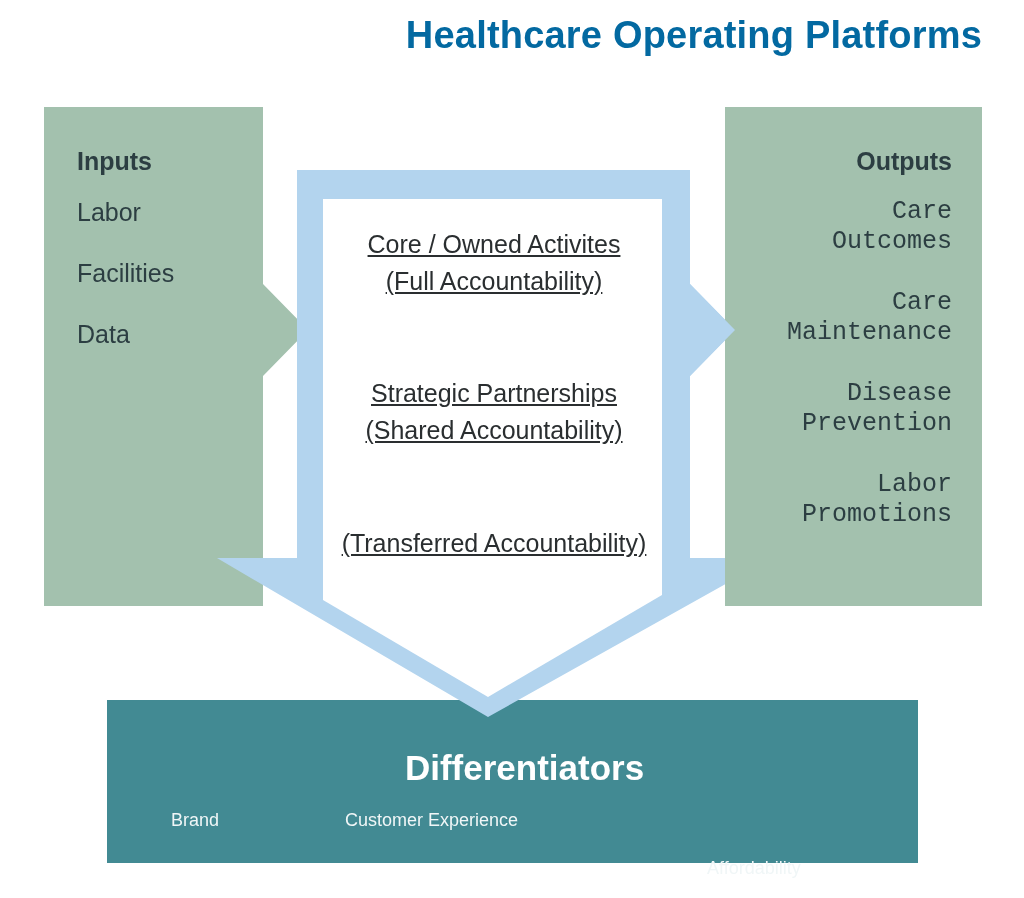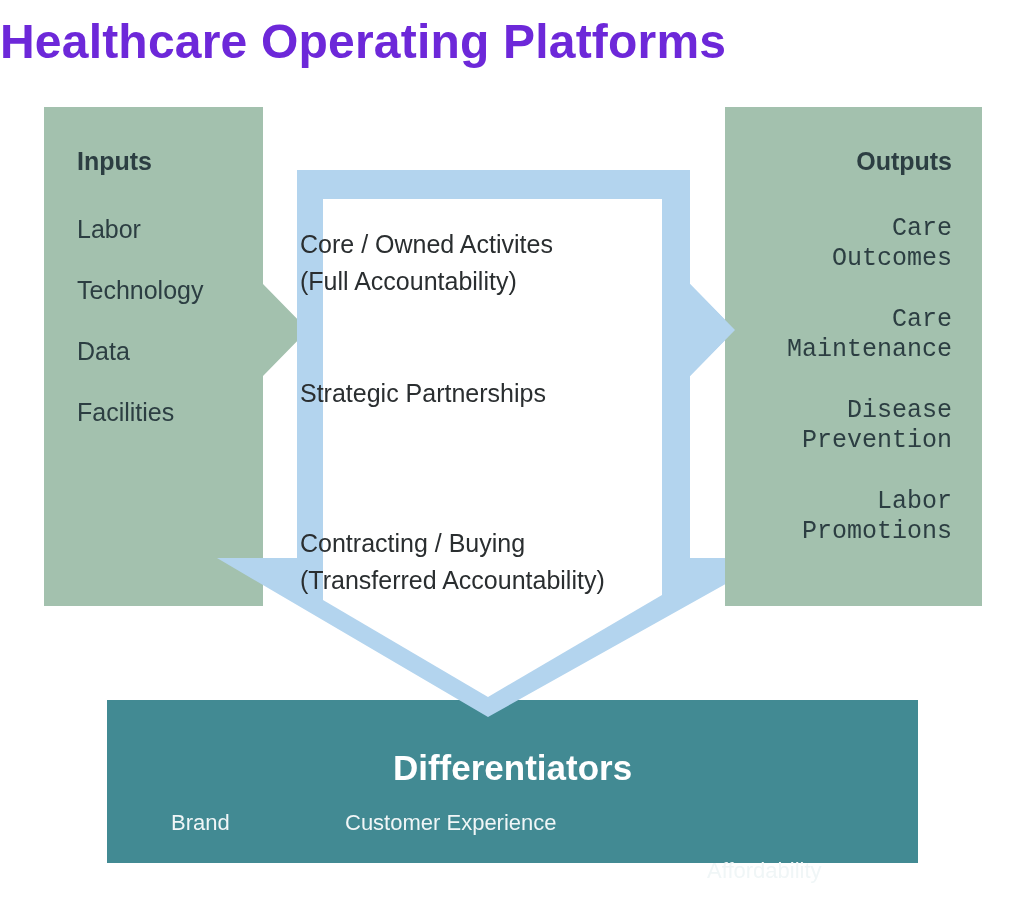--- a/index.html
+++ b/index.html
@@ -1,33 +1,33 @@
 <!DOCTYPE html>
 <html><head>
 <meta charset="utf-8">
 <style>
   html, body { margin: 0; padding: 0; }
   body {
     width: 1024px; height: 898px; background: #ffffff; position: relative; overflow: hidden;
     font-family: "Liberation Sans", "DejaVu Sans", sans-serif; color: #2b3a40;
   }
   .title {
-    position: absolute; left: 0; width: 982px; top: 14px; text-align: left;
-    font-size: 48px; font-weight: bold; color: #6d28d9; letter-spacing: 0.2px;
+    position: absolute; left: 0; width: 982px; top: 14px; text-align: right;
+    font-size: 38px; font-weight: bold; color: #0369a1; letter-spacing: 0.2px;
   }
   svg.shapes { position: absolute; left: 0; top: 0; }
   .col-text { position: absolute; font-size: 25px; line-height: 30px; color: #2c3e42; }
-  .col-text .head { font-weight: bold; margin-bottom: 38px; }
+  .col-text .head { font-weight: bold; margin-bottom: 21px; }
   .inputs { left: 77px; top: 146px; }
   .inputs .item { margin-bottom: 31px; }
   .outputs { left: 787px; top: 146px; text-align: right; }
   .outputs .item { margin-bottom: 31px; white-space: pre-line; font-family: Liberation Mono, monospace; }
-  .center-text { position: absolute; left: 300px; width: 388px; font-size: 25px; line-height: 37px; color: #2a2e30; }
-  .diff-title { position: absolute; left: 107px; width: 811px; top: 748px; text-align: center; font-size: 35px; font-weight: bold; color: #ffffff; }
-  .diff-item { position: absolute; top: 810px; font-size: 22px; color: #f0f6f7; }
+  .center-text { position: absolute; left: 300px; width: 388px; text-align: center; font-size: 25px; line-height: 37px; color: #2a2e30; text-decoration: underline; }
+  .diff-title { position: absolute; left: 107px; width: 811px; top: 748px; text-align: center; font-size: 35px; font-weight: bold; color: #ffffff; padding-left: 12px; }
+  .diff-item { position: absolute; top: 810px; font-size: 18px; color: #f0f6f7; }
 </style>
 </head>
 <body>
 
 <div class="title">Healthcare Operating Platforms</div>
 
 <svg class="shapes" width="1024" height="898">
 
   <rect x="107" y="700" width="811" height="163" fill="#428a93"></rect>
 
@@ -38,34 +38,33 @@
   <polygon fill="#ffffff" points="323,199 662,199 662,595 488,697 323,600"></polygon>
 
   <rect x="725" y="107" width="257" height="499" fill="#a3c1ae"></rect>
 
   <polygon fill="#b3d4ee" points="690,284 735,330 690,376"></polygon>
 </svg>
 
 <div class="col-text inputs">
   <div class="head">Inputs</div>
   <div class="item">Labor</div>
-  <div class="item">Technology</div>
+  <div class="item">Facilities</div>
   <div class="item">Data</div>
-  <div class="item">Facilities</div>
 </div>
 
 <div class="center-text" style="top:226px;">
   <div>Core / Owned Activites</div>
   <div>(Full Accountability)</div>
 </div>
 <div class="center-text" style="top:375px;">
   <div>Strategic Partnerships</div>
+  <div>(Shared Accountability)</div>
 </div>
 <div class="center-text" style="top:525px;">
-  <div>Contracting / Buying</div>
   <div>(Transferred Accountability)</div>
 </div>
 
 <div class="col-text outputs">
   <div class="head">Outputs</div>
   <div class="item">Care
 Outcomes</div>
   <div class="item">Care
 Maintenance</div>
   <div class="item">Disease

